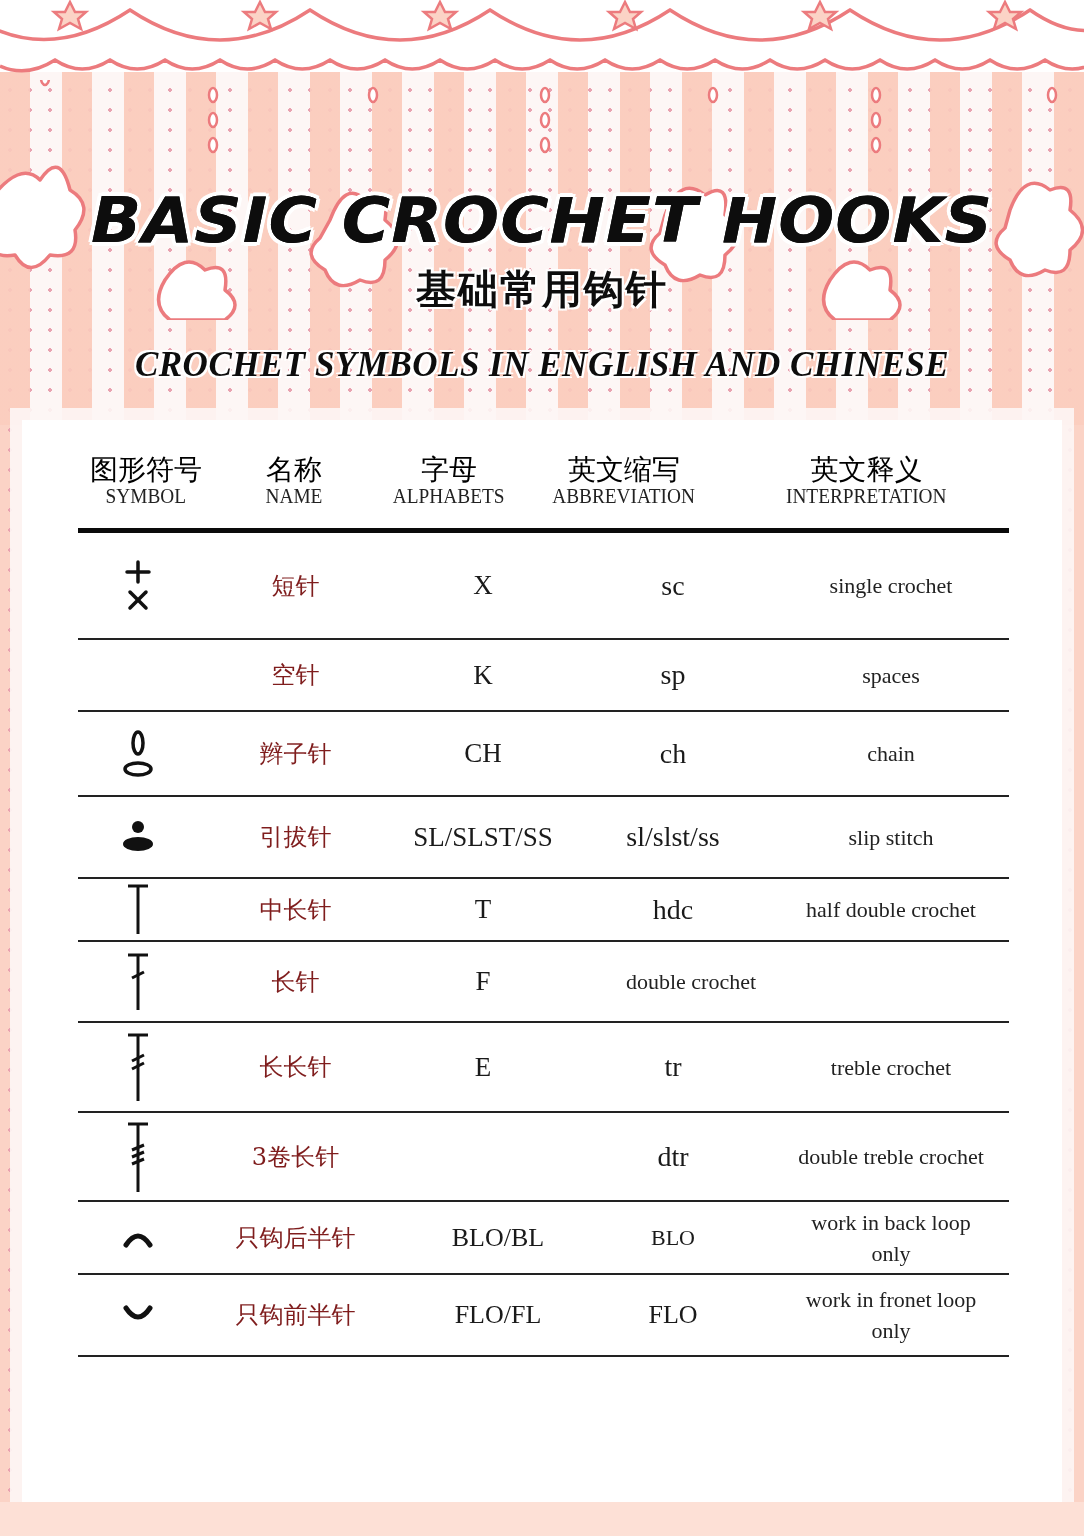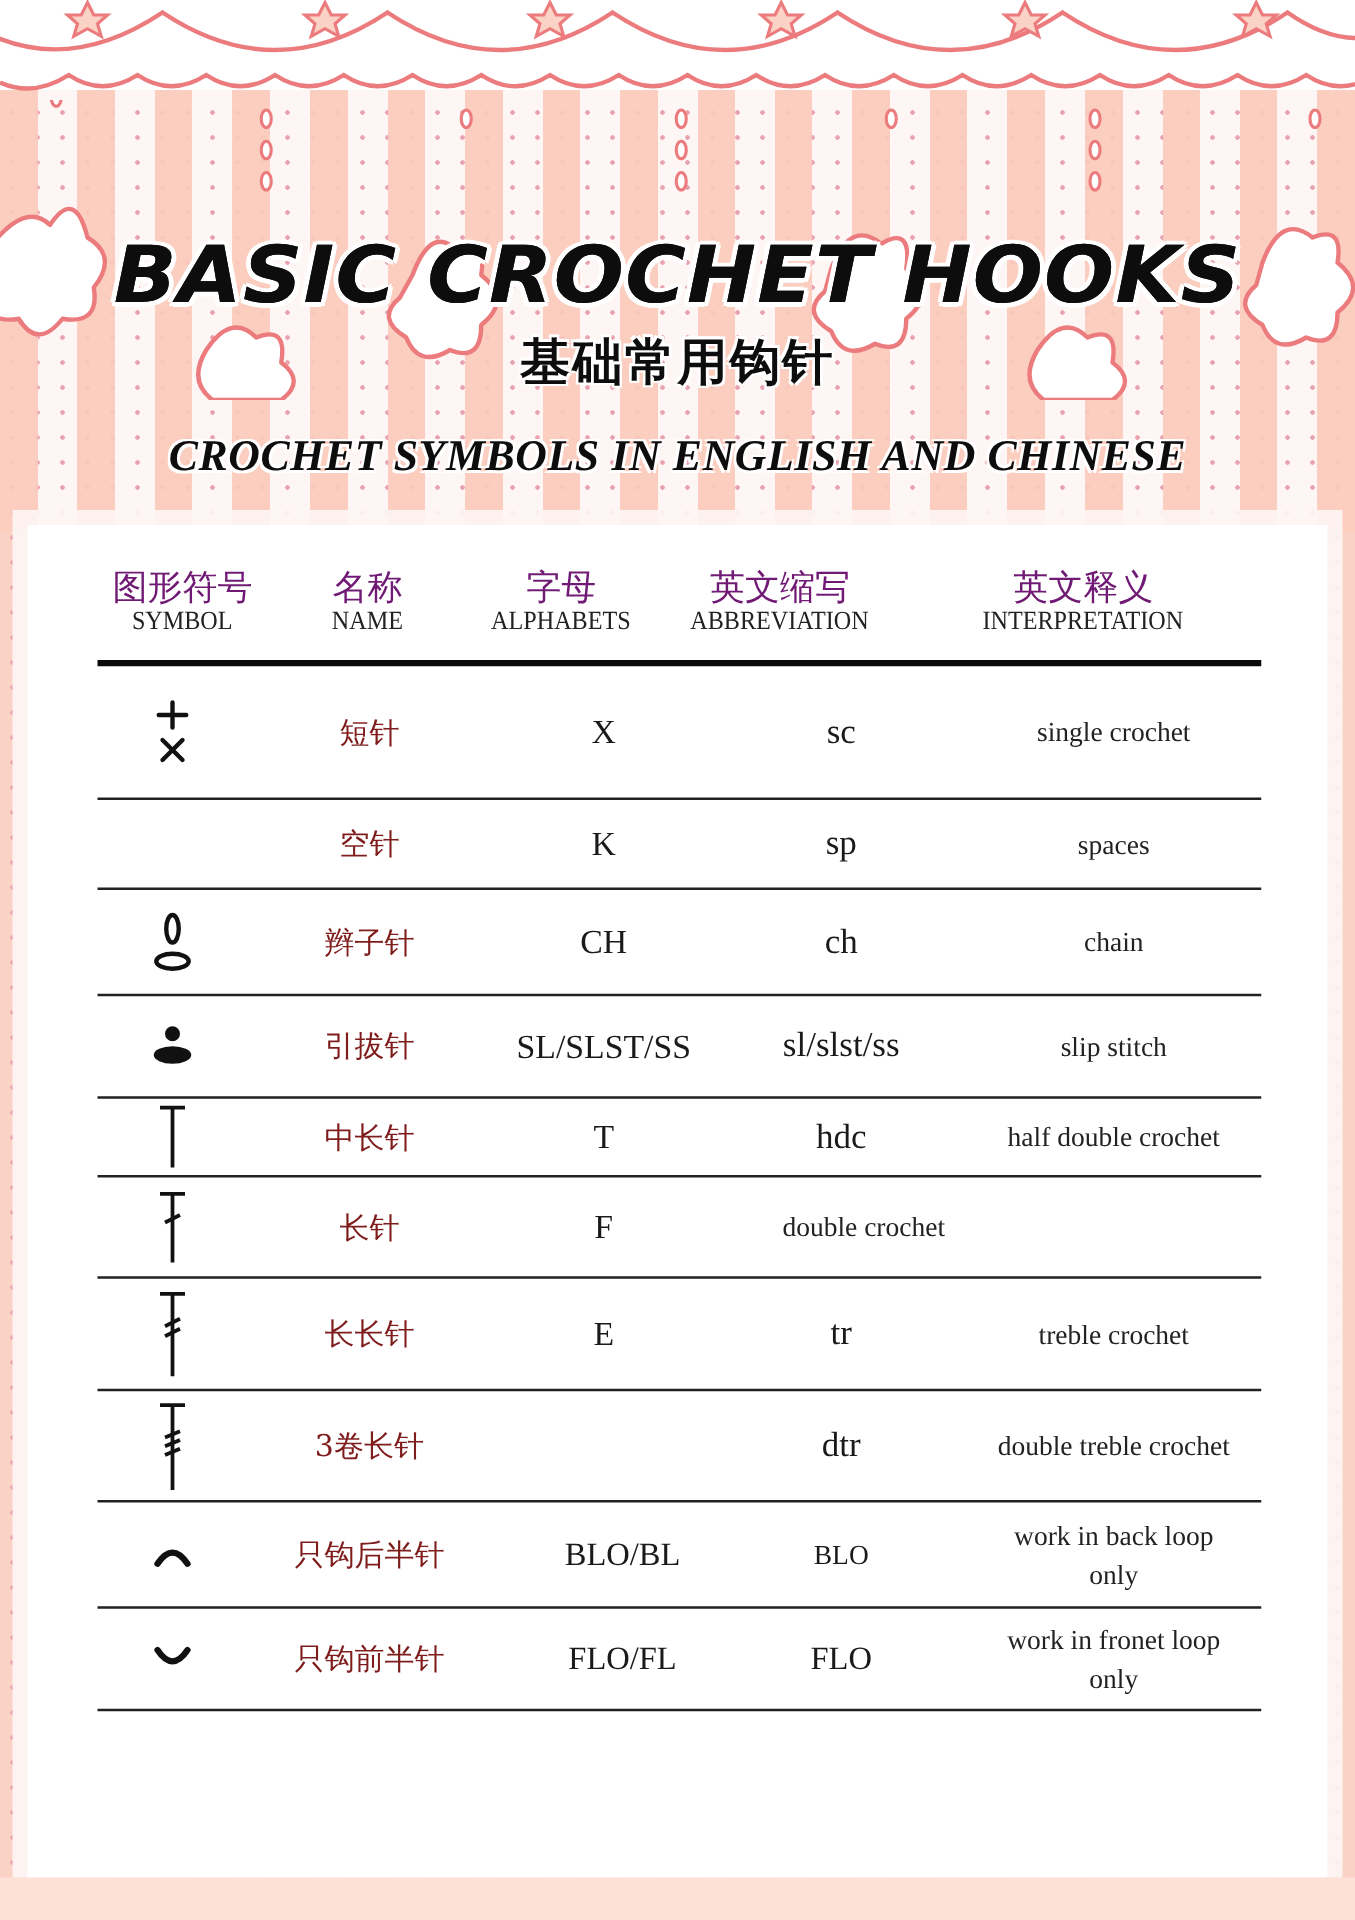--- a/index.html
+++ b/index.html
@@ -50,21 +50,21 @@
     position: absolute; left: 22px; top: 420px; width: 1040px; height: 1082px;
     background: #ffffff;
     box-shadow: 0 0 0 12px rgba(253,246,245,.9);
   }
   .bottom-band { position: absolute; left: 0; top: 1502px; width: 1084px; height: 34px; background: #fde0d6; }
 
   
   .table { position: absolute; left: 78px; top: 440px; width: 931px; }
   .thead { display: flex; height: 93px; border-bottom: 5px solid #0a0a0a; }
   .th { display: flex; flex-direction: column; align-items: center; justify-content: flex-start; padding-top: 15px; }
-  .th .cn { font-family: "DejaVu Serif", serif; font-size: 28px; line-height: 30px; color: #701a75; }
+  .th .cn { font-family: "DejaVu Serif", serif; font-size: 28px; line-height: 30px; color: #000000; }
   .th .en { font-family: "Liberation Serif", serif; font-size: 21px; line-height: 22px; color: #222; transform: scaleX(0.92); }
 
   .row { display: flex; border-bottom: 2px solid #222; align-items: center; }
   .cell { display: flex; align-items: center; justify-content: center; text-align: center; height: 100%; }
   .c-sym { width: 120px; }
   .c-name { width: 195px; font-family: "DejaVu Serif", serif; font-size: 24px; color: #7f1d1d; }
   .c-alpha { width: 180px; font-size: 27px; color: #1a1a1a; }
   .c-abbr { width: 200px; font-size: 28px; color: #1a1a1a; }
   .c-interp { width: 236px; font-size: 22px; line-height: 31px; color: #222; white-space: pre-line; }
   .c-interp.wide { width: 270px; margin-right: -34px; }
@@ -264,21 +264,21 @@
           </g>
         </svg>
     </div>
     <div class="cell c-name">3卷长针</div>
     <div class="cell c-alpha"></div>
     <div class="cell c-abbr">dtr</div>
     <div class="cell c-interp">double treble crochet</div>
   </div>
 
 
-  <div class="row" style="height:85px">
+  <div class="row" style="height:73px">
     <div class="cell c-sym sym">
       <svg width="40" height="30" viewBox="0 0 40 30">
           <path d="M8 22 Q 20 4 32 22" fill="none" stroke="#111" stroke-width="5" stroke-linecap="round"></path>
         </svg>
     </div>
     <div class="cell c-name">只钩后半针</div>
     <div class="cell c-alpha" style="font-size:26px; padding-left:30px">BLO/BL</div>
     <div class="cell c-abbr" style="font-size:22px">BLO</div>
     <div class="cell c-interp">work in back loop
 only</div>

